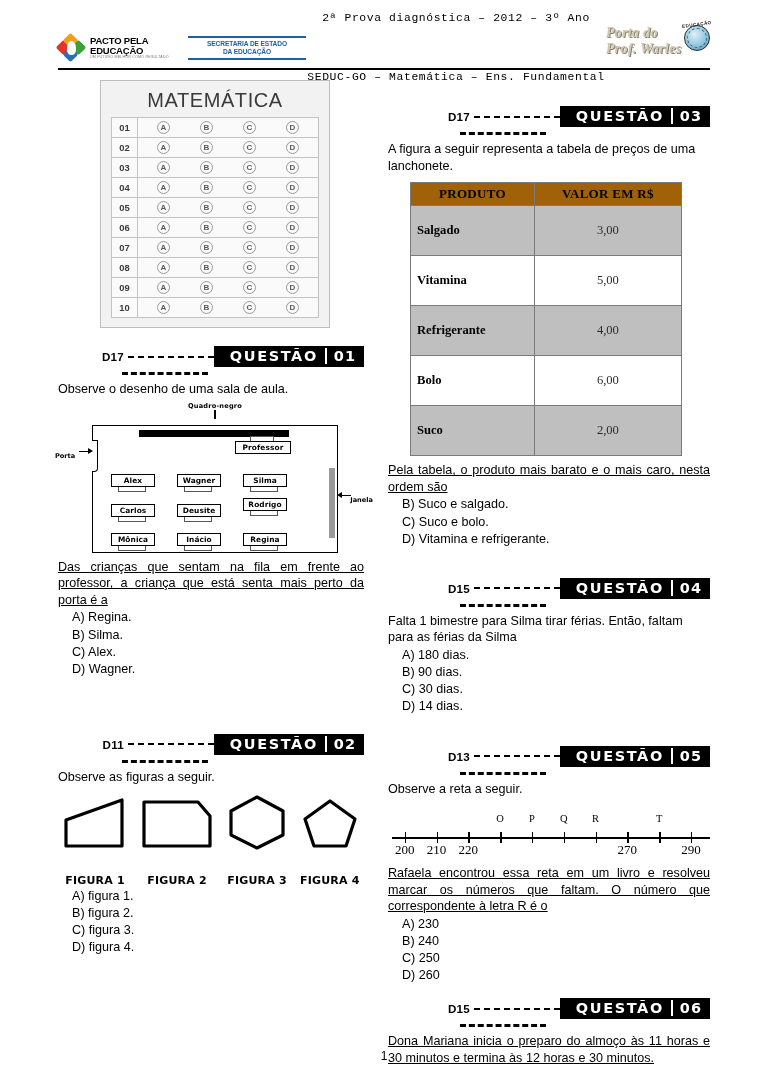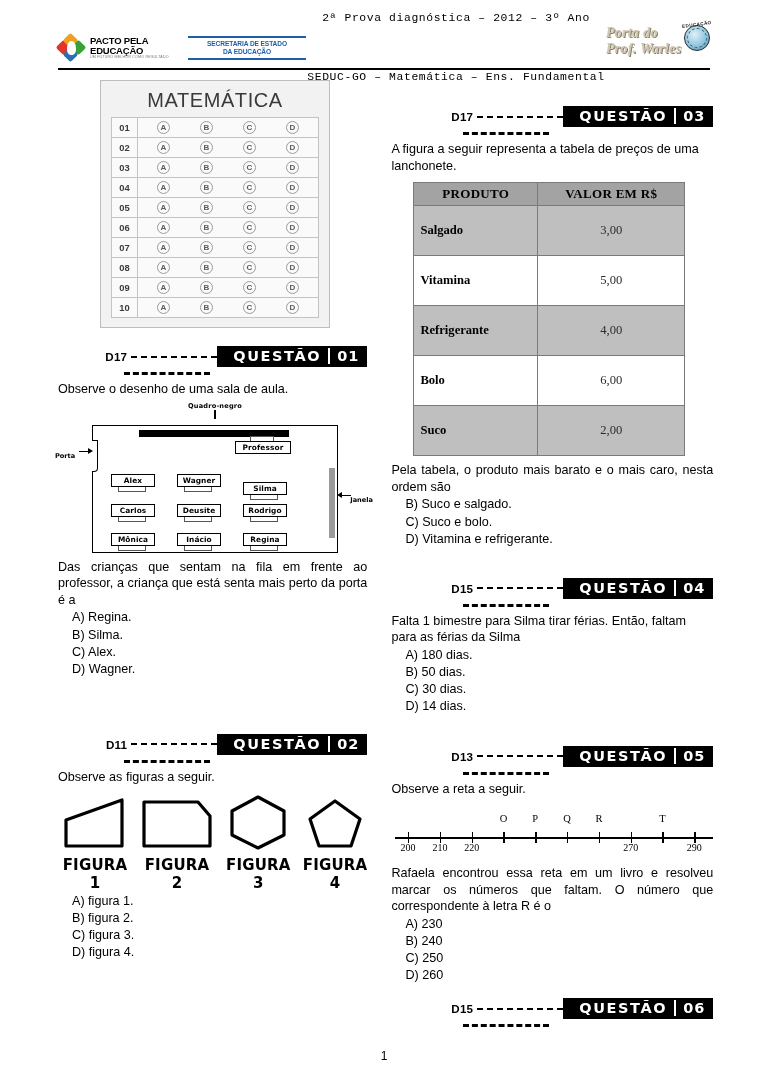--- a/index.html
+++ b/index.html
@@ -45,21 +45,21 @@
                     color:#222; letter-spacing:0.4px; transform:rotate(-8deg); }
   .hdr-rule { margin:6px 58px 0 58px; border-bottom:2px solid #000; }
 
   
   .cols { display:flex; padding: 8px 58px 0 58px; gap: 24px; }
   .col { width: 326px; }
   .col.left { width: 322px; }
 
   
   .body-text { font-size:12.6px; line-height:1.32; margin-top:6px; }
-  .body-text.just { text-align:justify; }
+  .body-text.just { text-align:justify;text-decoration:underline; }
   .opts { font-size:12.6px; line-height:1.36; margin-top:1px; padding-left:14px; }
   .opts div { white-space:nowrap; }
 
   
   .qhead { display:flex; align-items:center; justify-content:flex-end; margin-top:18px; }
   .qhead .desc { font-size:11.6px; font-weight:bold; letter-spacing:0.2px; }
   .qhead .dashes { flex:0 0 auto; width:86px; height:0; border-top:2px dashed #000; margin:0 0 0 4px; }
   .banner { background:#000; color:#fff; font-family:"DejaVu Sans", sans-serif; font-weight:bold;
             font-size:14.5px; letter-spacing:1.6px; padding:2px 8px 3px 16px; display:flex; align-items:center; }
   .banner .num { border-left:2px solid #fff; margin-left:7px; padding-left:7px; letter-spacing:1px;}
@@ -101,38 +101,38 @@
   .desk { position:absolute; border:1.4px solid #000; background:#fff; font-size:7.4px; font-weight:bold;
           text-align:center; line-height:12px; height:13px; width:44px; letter-spacing:0.1px; }
   .desk::after { content:""; position:absolute; left:6px; top:12px; width:26px; height:4px;
                  border:1.2px solid #555; border-top:none; background:#fff; }
   .desk.prof { width:56px; top:15px; left:142px; }
   .desk.prof::after { left:14px; top:-6px; width:22px; height:4px; border:1.2px solid #555; border-bottom:none; }
 
   
   .figs { display:flex; align-items:flex-end; gap:12px; margin:8px 0 0 4px; }
   .fig { text-align:center; }
-  .fig .cap { font-family:"DejaVu Sans", sans-serif; font-size:15px; font-weight:bold; letter-spacing:0.2px; margin-top:2px; }
+  .fig .cap { font-family:"DejaVu Sans", sans-serif; font-size:11px; font-weight:bold; letter-spacing:0.2px; margin-top:20px; }
 
   
   .ptable { margin:8px 0 0 22px; width:272px; border-collapse:collapse;
             font-family:"Liberation Serif", serif; }
   .ptable th, .ptable td { border:1px solid #7a7a7a; }
-  .ptable th { font-size:13px; font-weight:bold; text-align:center; padding:3px 2px; letter-spacing:0.3px; background:#a3a3a3;}
+  .ptable th { font-size:13px; font-weight:bold; text-align:center; padding:3px 2px; letter-spacing:0.3px; background:#a16207;}
   .ptable td.prod { font-size:12.6px; font-weight:bold; padding:17px 6px; }
   .ptable td.val { font-size:12.6px; text-align:center; padding:1px 6px; color:#2b2b2b;}
   .ptable tr.shade td { background:#bfbfbf; }
   .ptable tr.plain td { background:#ffffff; }
 
   
   .numline { margin:10px 0 0 4px; position:relative; height:52px; width:318px; font-family:"Liberation Serif", serif;}
   .numline .axis { position:absolute; left:0; top:30px; width:318px; height:1.6px; background:#000; }
   .numline .tick { position:absolute; top:25px; width:1.4px; height:11px; background:#000; }
   .numline .above { position:absolute; top:6px; font-size:10.5px; transform:translateX(-50%); }
-  .numline .below { position:absolute; top:35px; font-size:10px; transform:translateX(-50%); }
+  .numline .below { position:absolute; top:35px; font-size:13px; transform:translateX(-50%); }
 
   .footer { position:absolute; bottom:24px; left:0; width:100%; text-align:center; font-size:12px; }
 </style>
 </head>
 <body>
 
 <div class="page">
 
   <div class="header">
 
@@ -325,24 +325,24 @@
           <div class="arrow-left">
               <span class="stem"></span>
               <span class="head"></span>
             </div>
           <div class="lbl-janela">Janela</div>
 
           <div class="desk prof">Professor</div>
           <div id="student-desks">
               <div class="desk" style="left: 18px; top: 48px;">Alex</div>
               <div class="desk" style="left: 84px; top: 48px;">Wagner</div>
-              <div class="desk" style="left: 150px; top: 56px;">Silma</div>
+              <div class="desk" style="left: 150px; top: 48px;">Silma</div>
               <div class="desk" style="left: 18px; top: 78px;">Carlos</div>
               <div class="desk" style="left: 84px; top: 78px;">Deusite</div>
-              <div class="desk" style="left: 150px; top: 78px;">Rodrigo</div>
+              <div class="desk" style="left: 150px; top: 72px;">Rodrigo</div>
               <div class="desk" style="left: 18px; top: 107px;">Mônica</div>
               <div class="desk" style="left: 84px; top: 107px;">Inácio</div>
               <div class="desk" style="left: 150px; top: 107px;">Regina</div>
             </div>
         </div>
       </div>
 
       <div class="body-text just">Das crianças que sentam na fila em frente ao professor, a criança que está senta mais perto da porta é a</div>
       <div class="opts" id="opts-0">
           <div>A) Regina.</div>
@@ -453,21 +453,21 @@
         <span class="dashes"></span>
         <span class="banner">
           <span>QUESTÃO</span>
           <span class="num">04</span>
         </span>
       </div>
       <div class="qunder"></div>
       <div class="body-text">Falta 1 bimestre para Silma tirar férias. Então, faltam para as férias da Silma</div>
       <div class="opts" id="opts-3">
           <div>A) 180 dias.</div>
-          <div>B) 50 dias.</div>
+          <div>B) 90 dias.</div>
           <div>C) 30 dias.</div>
           <div>D) 14 dias.</div>
         </div>
 
       <div class="qhead" style="margin-top:30px">
         <span class="desc">D13</span>
         <span class="dashes"></span>
         <span class="banner">
           <span>QUESTÃO</span>
           <span class="num">05</span>
@@ -512,17 +512,18 @@
 
       <div class="qhead" style="margin-top:14px">
         <span class="desc">D15</span>
         <span class="dashes"></span>
         <span class="banner">
           <span>QUESTÃO</span>
           <span class="num">06</span>
         </span>
       </div>
       <div class="qunder"></div>
+      <div class="body-text just">Dona Mariana inicia o preparo do almoço às 11 horas e 30 minutos e termina às 12 horas e 30 minutos.</div>
     </div>
   </div>
 
   <div class="footer">1</div>
 </div>
 
 </body></html>

